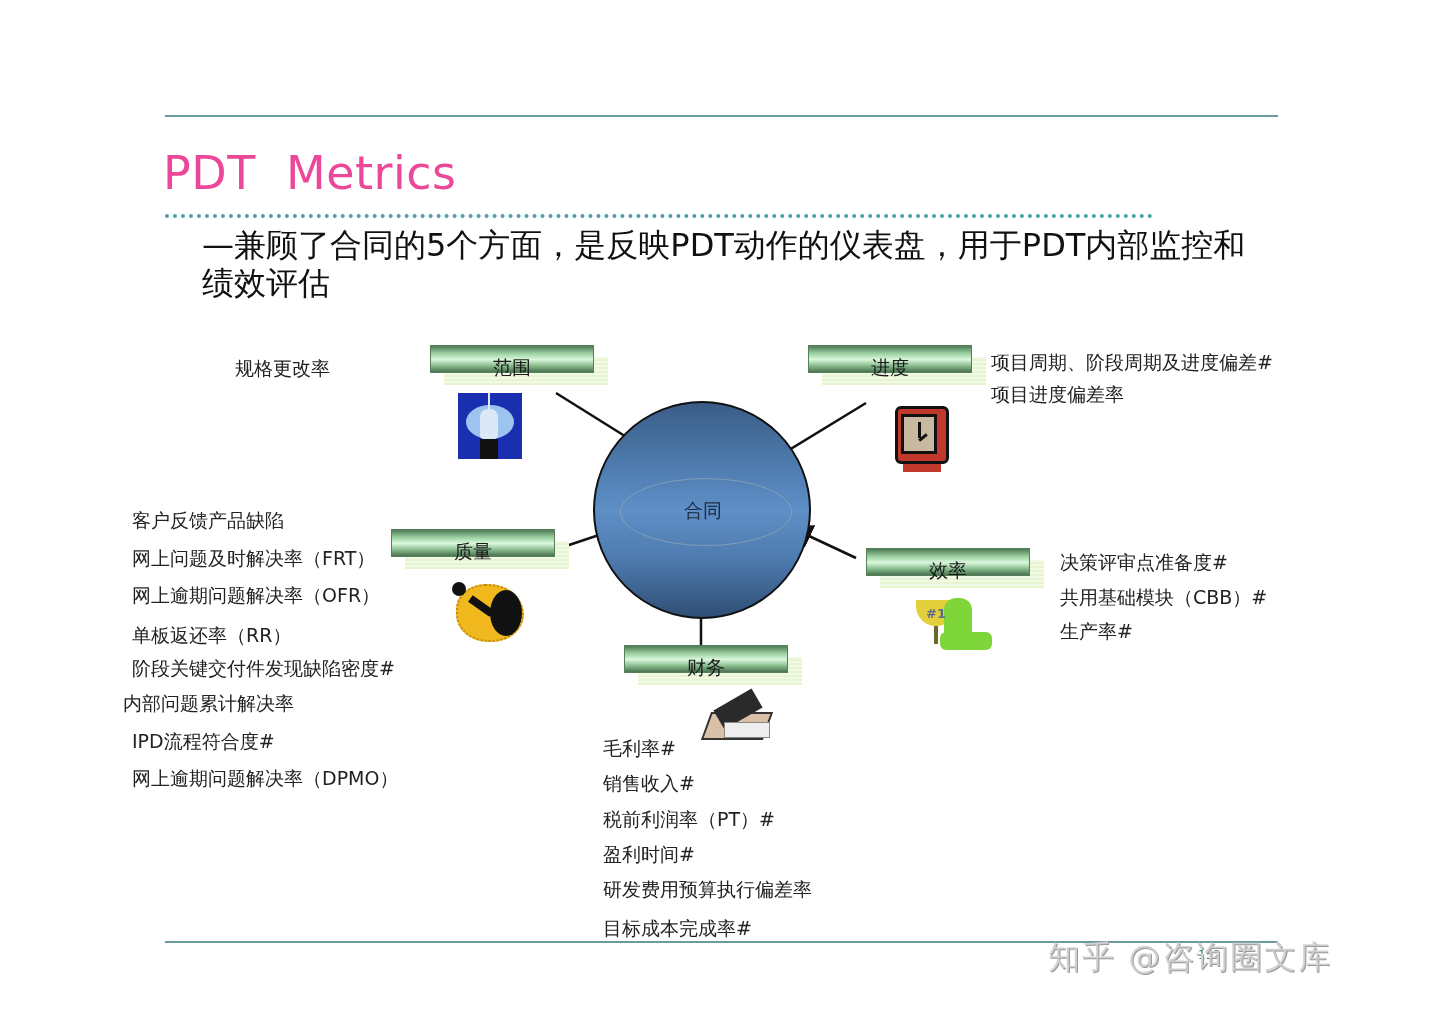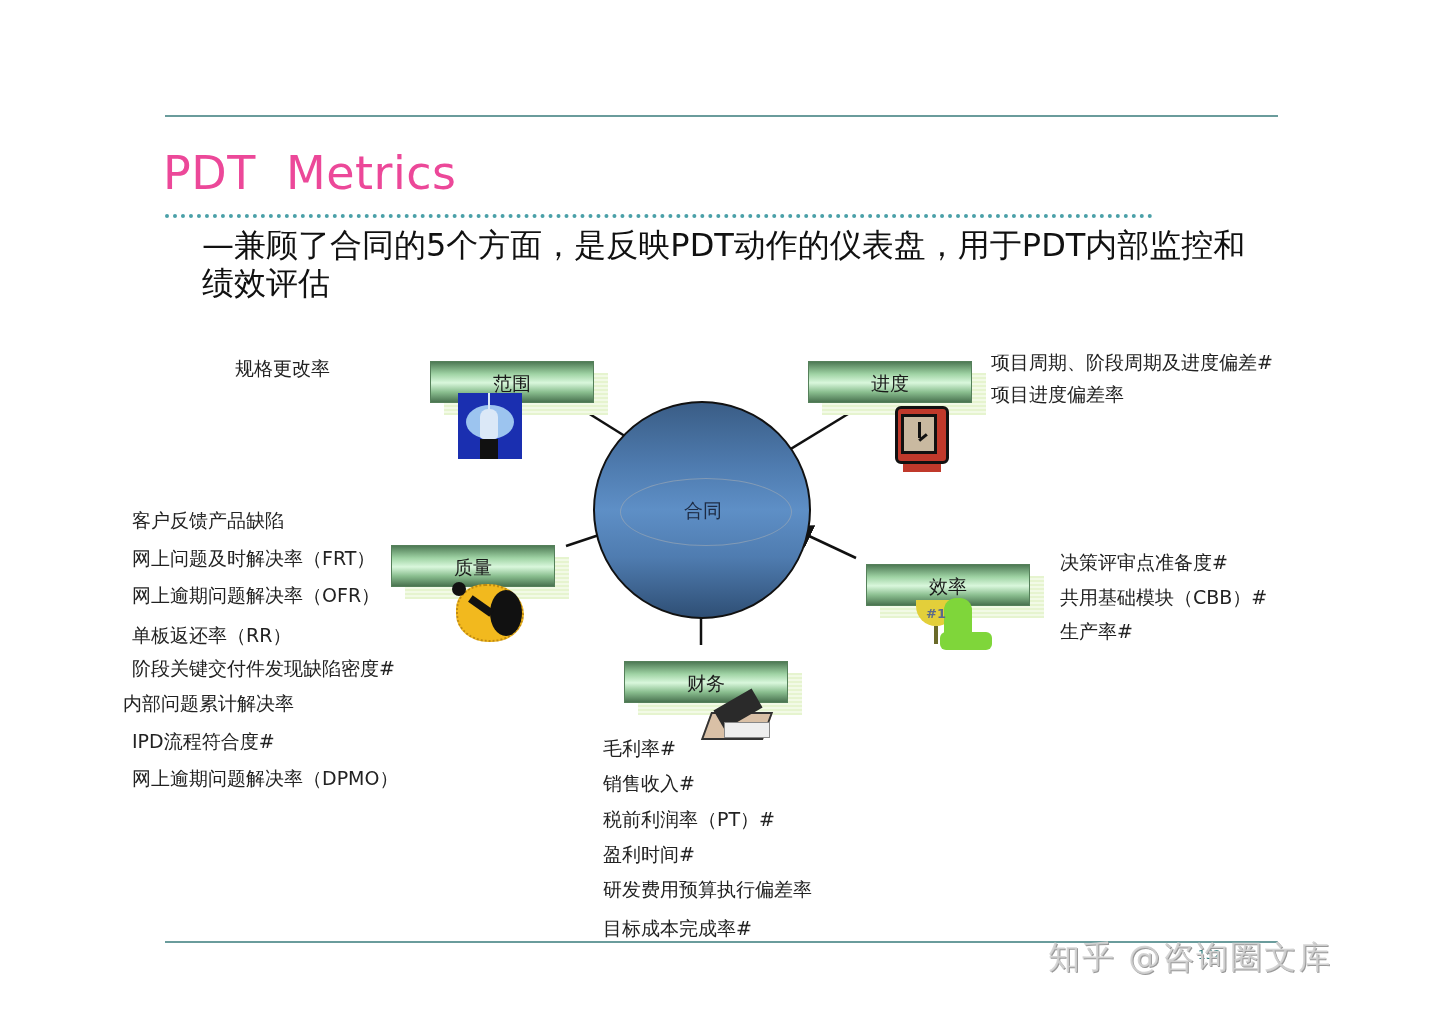--- a/index.html
+++ b/index.html
@@ -11,21 +11,21 @@
     .title { left: 163px; top: 146px; font-family: "DejaVu Sans", sans-serif; font-size: 46px; color: #ec4899; letter-spacing: 0.5px; white-space: pre; }
     .dotted { left: 165px; top: 214px; width: 988px; height: 0; border-top: 4px dotted #4aa0a8; }
     .subtitle { left: 202px; top: 226px; width: 1075px; font-size: 32px; line-height: 38px; color: #111; }
 
     .circle { left: 593px; top: 401px; width: 214px; height: 214px; border-radius: 50%;
       border: 2px solid #111;
       background: linear-gradient(180deg, #3a5d86 0%, #4f7cb0 30%, #5e8fc6 50%, #4f7cb0 72%, #2f4f75 100%); }
     .ellipse { left: 620px; top: 478px; width: 170px; height: 66px; border-radius: 50%; border: 1px solid rgba(160,170,180,0.6); }
     .circle-label { left: 684px; top: 498px; font-size: 19px; color: #1d2b44; }
 
-    .cat { position: absolute; height: 42px; margin-top: 16px; }
+    .cat { position: absolute; height: 28px; }
     .cat .shadow { position: absolute; left: 14px; top: 12px; right: -14px; bottom: -12px;
        background: repeating-linear-gradient(0deg, #e6f4cf 0 2px, #f2fae6 2px 4px); }
     .cat .bar { position: absolute; inset: 0;
        background: linear-gradient(180deg, #4e7a55 0%, #9fd3a4 30%, #d9f7dc 52%, #8bbf90 75%, #4a7350 100%);
        border: 1px solid #55805a; }
     .cat .lbl { position: absolute; top: 10px; width: 100%; text-align: center; font-size: 19px; color: #1a1a1a; }
 
     .metric { position: absolute; font-size: 19px; color: #222; white-space: nowrap; }
 
     svg.arrows { position: absolute; left: 0; top: 0; }

